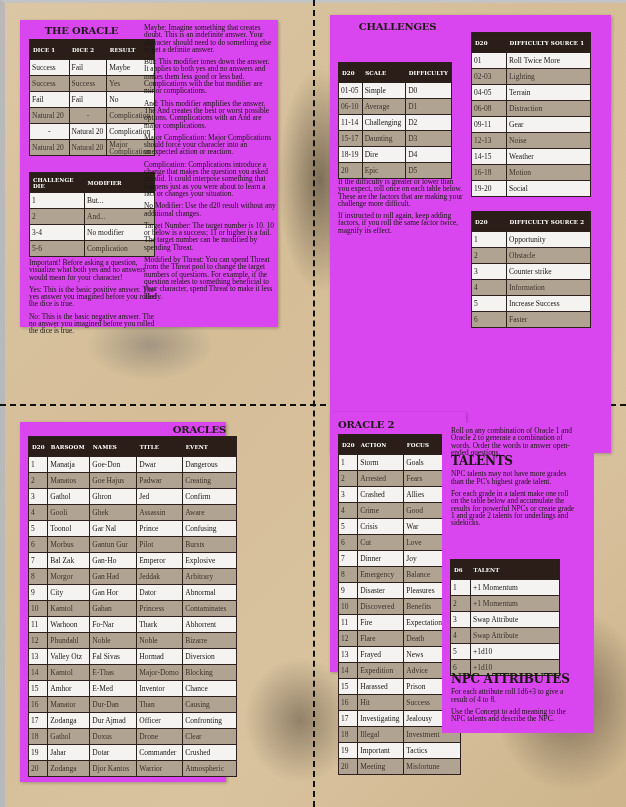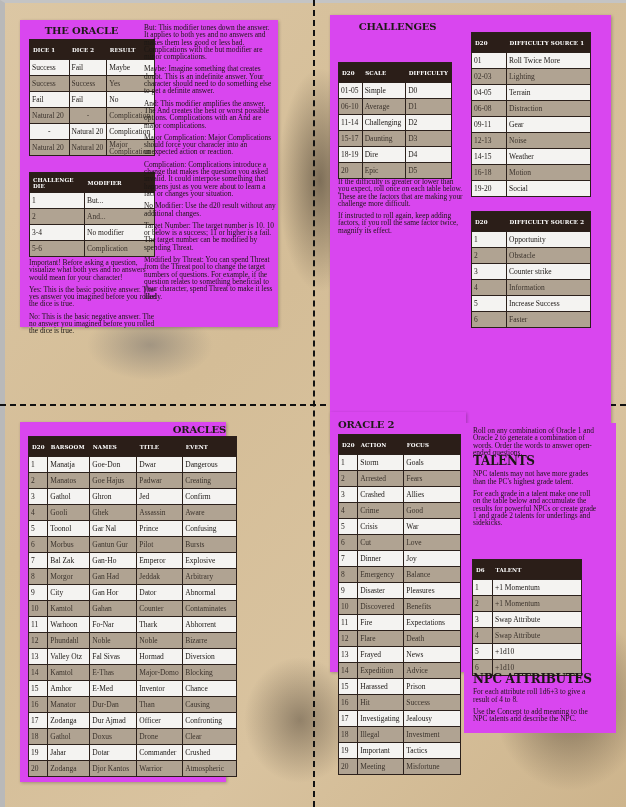--- a/index.html
+++ b/index.html
@@ -34,21 +34,21 @@
     border-top: 2px dashed #111;
   }
   .page {
     position: absolute; background: #d946ef;
     box-shadow: 1px 1px 3px rgba(0,0,0,0.25);
   }
   .p1 { left: 20px; top: 20px; width: 258px; height: 307px; }
   .p2 { left: 330px; top: 15px; width: 281px; height: 438px; }
   .p3 { left: 20px; top: 422px; width: 206px; height: 360px; }
   .p4 { left: 330px; top: 412px; width: 136px; height: 260px; }
-  .p4b { left: 464px; top: 423px; width: 152px; height: 310px; }
+  .p4b { left: 442px; top: 423px; width: 152px; height: 310px; }
 
   .title {
     font-family: "DejaVu Serif", serif; font-weight: bold;
     font-size: 10px; text-align: center; letter-spacing: -0.2px;
     position: absolute;
   }
   .h2 {
     font-family: "DejaVu Serif", serif; font-weight: bold;
     font-size: 12px; letter-spacing: -0.3px;
   }
@@ -151,22 +151,22 @@
     </tbody>
   </table>
 
   <div class="txt" style="left:9px;top:239px;width:128px;">
     <p>Important! Before asking a question, visualize what both yes and no answers would mean for your character!</p>
     <p>Yes: This is the basic positive answer. The yes answer you imagined before you rolled the dice is true.</p>
     <p>No: This is the basic negative answer. The no answer you imagined before you rolled the dice is true.</p>
   </div>
 
   <div class="txt" style="left:124px;top:4px;width:132px;">
+    <p>Maybe: Imagine something that creates doubt. This is an indefinite answer. Your character should need to do something else to get a definite answer.</p>
     <p>But: This modifier tones down the answer. It applies to both yes and no answers and makes them less good or less bad. Complications with the but modifier are minor complications.</p>
-    <p>Maybe: Imagine something that creates doubt. This is an indefinite answer. Your character should need to do something else to get a definite answer.</p>
     <p>And: This modifier amplifies the answer. The And creates the best or worst possible options. Complications with an And are major complications.</p>
     <p>Major Complication: Major Complications should force your character into an unexpected action or reaction.</p>
     <p>Complication: Complications introduce a change that makes the question you asked invalid. It could interpose something that happens just as you were about to learn a fact or changes your situation.</p>
     <p>No Modifier: Use the d20 result without any additional changes.</p>
     <p>Target Number: The target number is 10. 10 or below is a success; 11 or higher is a fail. The target number can be modified by spending Threat.</p>
     <p>Modified by Threat: You can spend Threat from the Threat pool to change the target numbers of questions. For example, if the question relates to something beneficial to your character, spend Threat to make it less likely.</p>
   </div>
 </div>
 
 <div class="page p2">
@@ -375,21 +375,21 @@
           <td>9</td>
           <td>City</td>
           <td>Gan Hor</td>
           <td>Dator</td>
           <td>Abnormal</td>
         </tr>
         <tr class="even">
           <td>10</td>
           <td>Kamtol</td>
           <td>Gahan</td>
-          <td>Counter</td>
+          <td>Princess</td>
           <td>Contaminates</td>
         </tr>
         <tr class="odd">
           <td>11</td>
           <td>Warhoon</td>
           <td>Fo-Nar</td>
           <td>Thark</td>
           <td>Abhorrent</td>
         </tr>
         <tr class="even">

